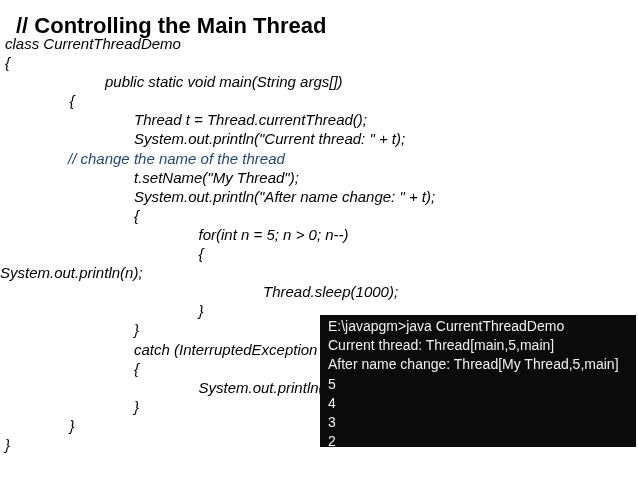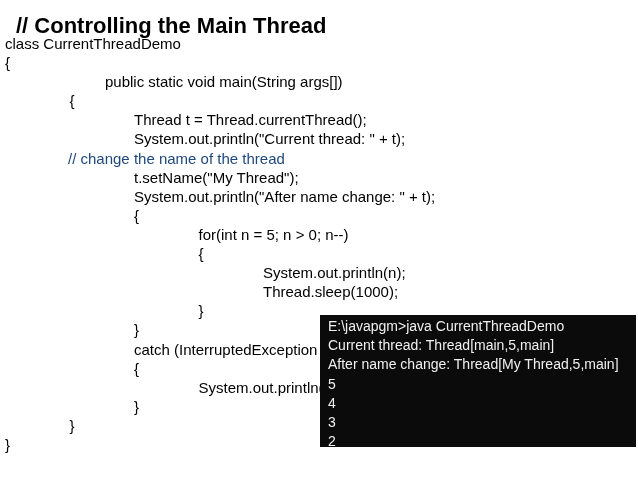--- a/index.html
+++ b/index.html
@@ -26,20 +26,21 @@
     white-space: pre;
   }
   .code {
     position: absolute;
     top: 34px;
     left: 0;
     width: 638px;
     font-size: 15px;
     line-height: 19.1px;
     color: var(--code-text, #000000);
+    font-style: italic;
   }
   .code-line {
     white-space: pre;
     height: 19.1px;
   }
   .code-line.comment {
     color: var(--comment-color, #1F497D);
   }
   .console {
     position: absolute;
@@ -71,21 +72,21 @@
       <div class="code-line" style="padding-left: 105px;">public static void main(String args[])</div>
       <div class="code-line" style="padding-left: 69.5px;">{</div>
       <div class="code-line" style="padding-left: 134px;">Thread t = Thread.currentThread();</div>
       <div class="code-line" style="padding-left: 134px;">System.out.println("Current thread: " + t);</div>
       <div class="code-line comment" style="padding-left: 68px;">// change the name of the thread</div>
       <div class="code-line" style="padding-left: 134px;">t.setName("My Thread");</div>
       <div class="code-line" style="padding-left: 134px;">System.out.println("After name change: " + t);</div>
       <div class="code-line" style="padding-left: 134px;">{</div>
       <div class="code-line" style="padding-left: 198.5px;">for(int n = 5; n &gt; 0; n--)</div>
       <div class="code-line" style="padding-left: 198.5px;">{</div>
-      <div class="code-line" style="padding-left: 263px;">System.out.println(n);</div>
+      <div class="code-line" style="">System.out.println(n);</div>
       <div class="code-line" style="padding-left: 263px;">Thread.sleep(1000);</div>
       <div class="code-line" style="padding-left: 198.5px;">}</div>
       <div class="code-line" style="padding-left: 134px;">}</div>
       <div class="code-line" style="padding-left: 134px;">catch (InterruptedException e)</div>
       <div class="code-line" style="padding-left: 134px;">{</div>
       <div class="code-line" style="padding-left: 198.5px;">System.out.println("Main thread interrupted");</div>
       <div class="code-line" style="padding-left: 134px;">}</div>
       <div class="code-line" style="padding-left: 69.5px;">}</div>
       <div class="code-line" style="padding-left: 5px;">}</div>
     </div>

